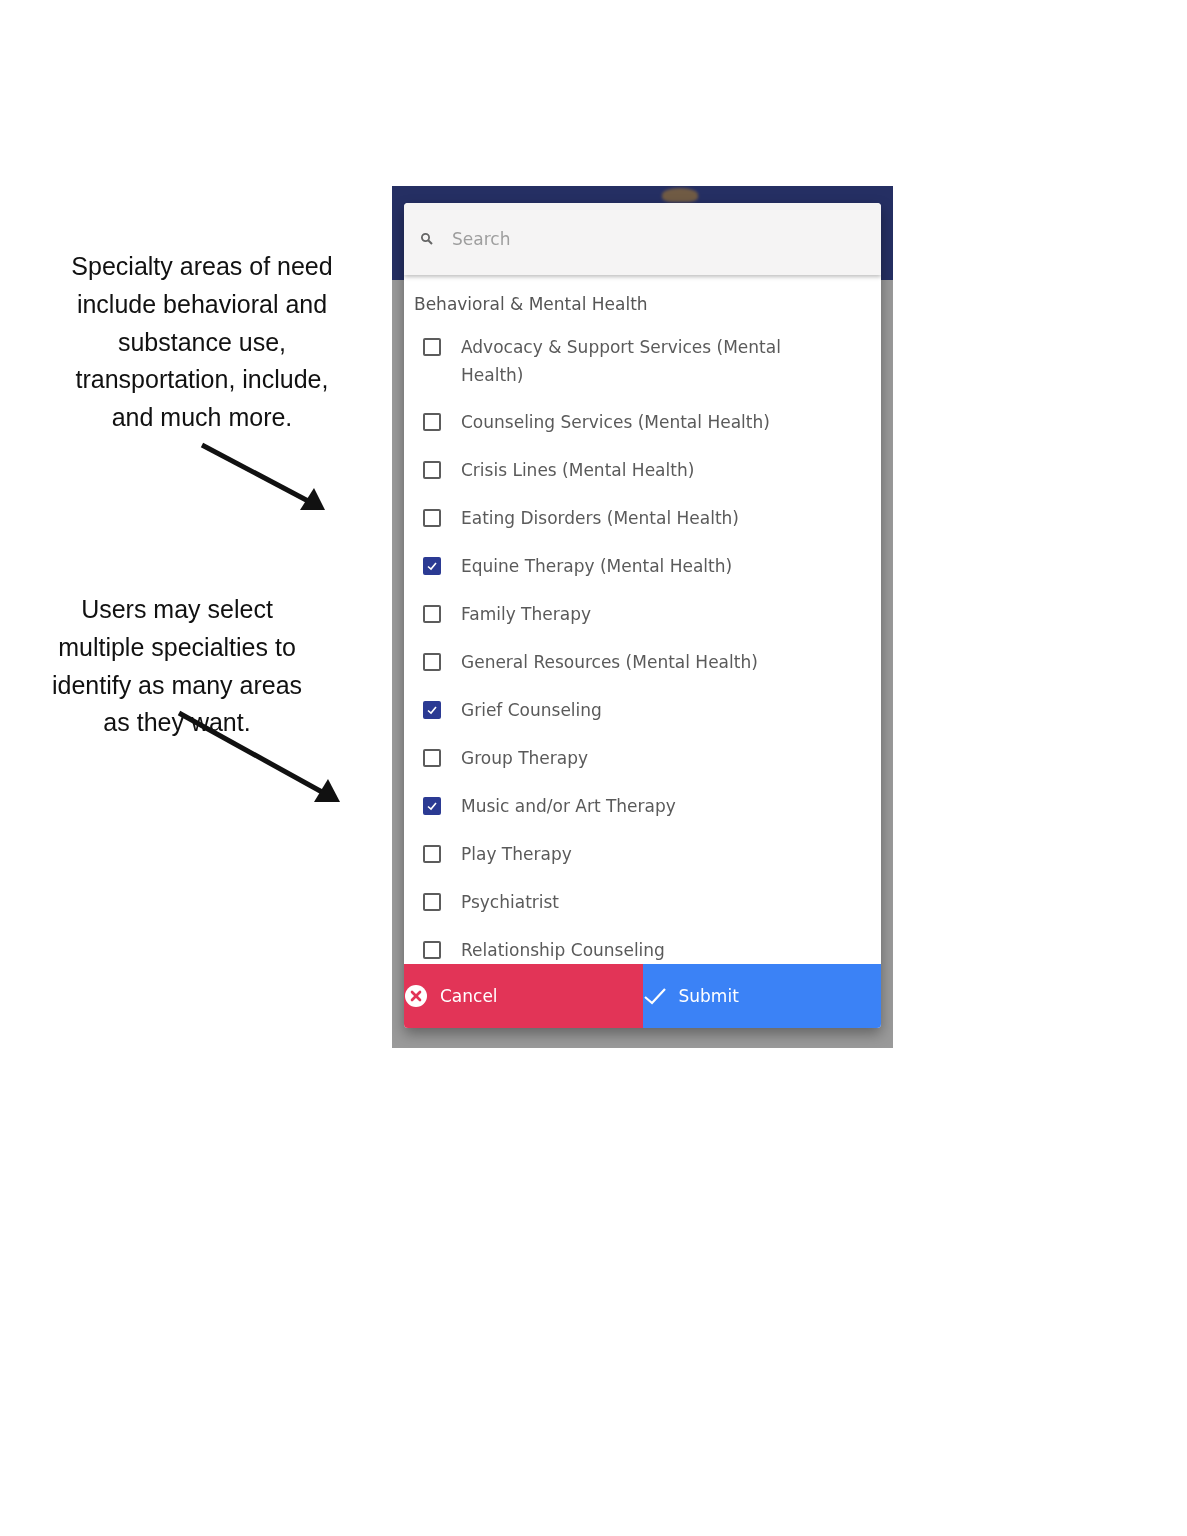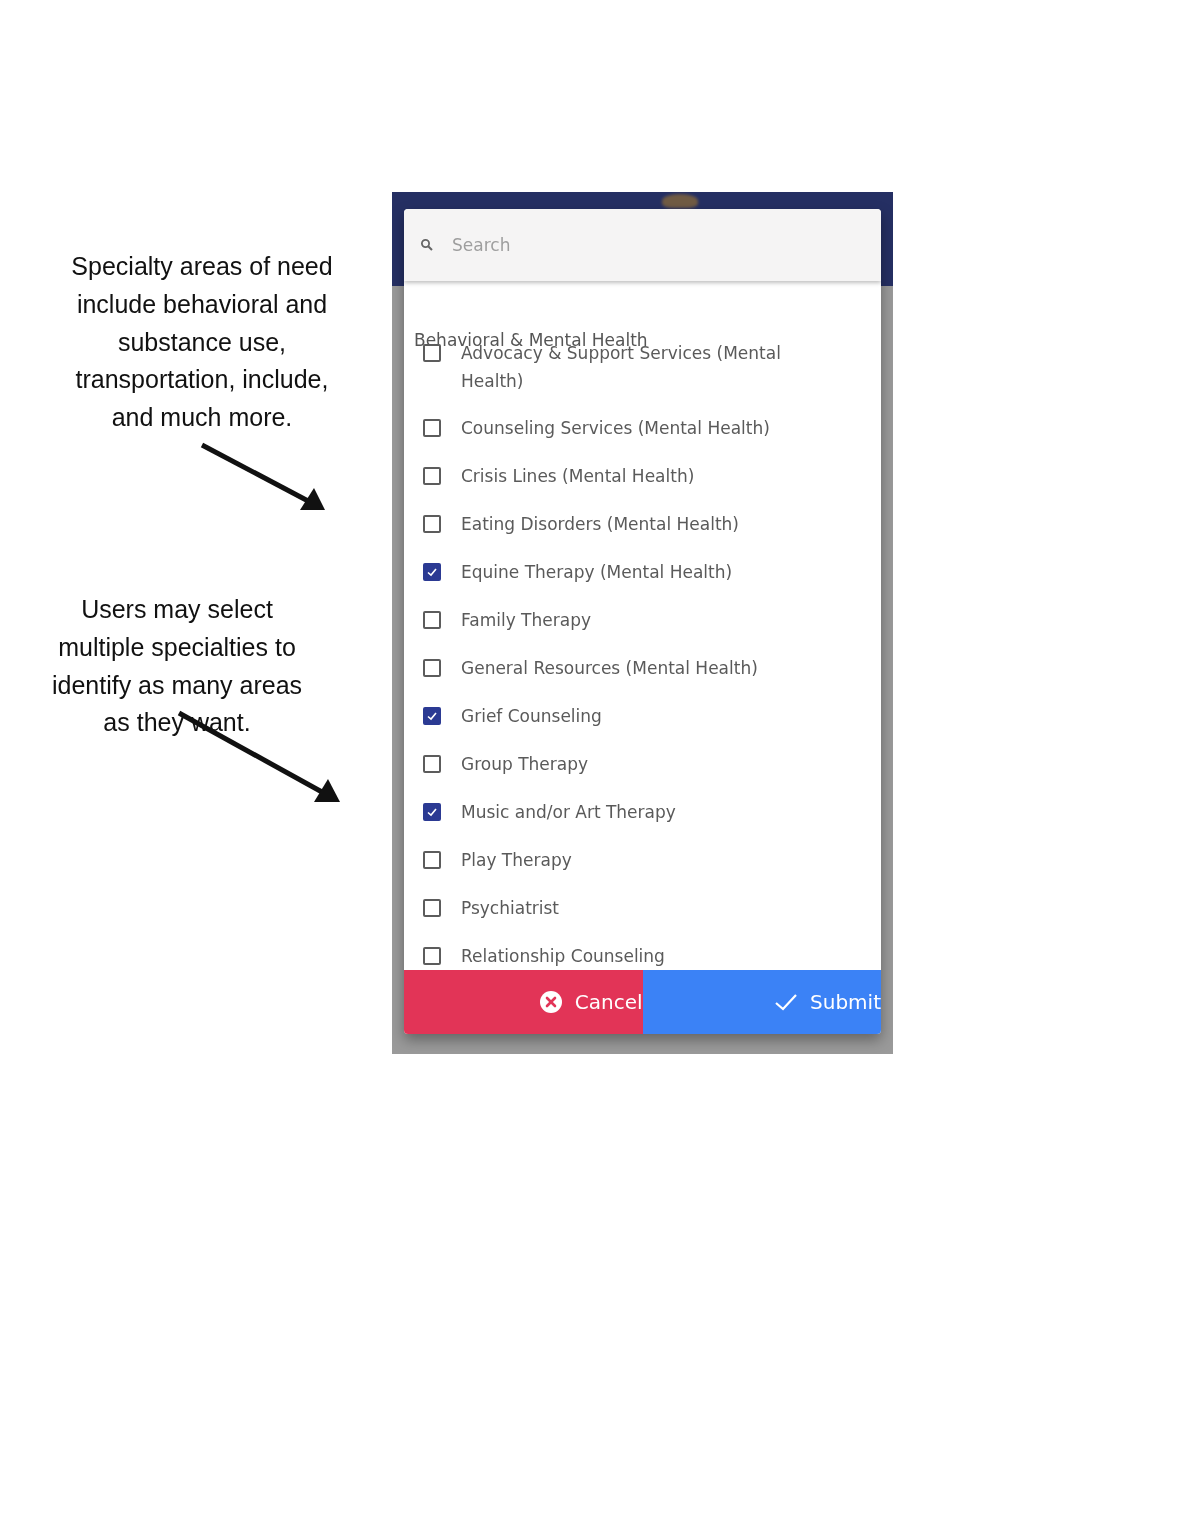--- a/index.html
+++ b/index.html
@@ -9,21 +9,21 @@
   }
   .annotation {
     position:absolute; text-align:center; color:#111111;
     font-family:Liberation Sans, sans-serif; font-size:25px; line-height:37.8px;margin-top:28px;
   }
   .annotation-1 { left:28px; top:220px; width:348px; }
   .annotation-2 { left:18px; top:563px; width:318px; }
   .arrow { position:absolute; }
 
   .frame {
-    position:absolute; left:392px; top:192px; width:501px; height:862px;
+    position:absolute; left:392px; top:186px; width:501px; height:862px;
     background:#9a9a9a; overflow:hidden;text-decoration:underline;
   }
   .frame-header {
     position:absolute; left:0; top:0; width:100%; height:94px; background:#252f63;
   }
   .logo-blob {
     position:absolute; left:270px; top:2px; width:36px; height:14px; border-radius:50% 50% 30% 30%;
     background:#8a6a3a; opacity:0.75; filter:blur(1.5px);
   }
   .card {
@@ -35,38 +35,38 @@
     box-shadow:0 2px 4px rgba(0,0,0,0.25); z-index:2; display:flex; align-items:center;
   }
   .search-icon { margin-left:16px; width:14px; height:14px; }
   .search-input {
     border:none; outline:none; background:transparent; margin-left:16px; width:380px;
     font-family:"DejaVu Sans", sans-serif; font-size:17px; color:#555;
   }
   .search-input::placeholder { color:#9e9e9e; }
   .list-area { position:absolute; left:0; top:72px; width:100%; height:689px; overflow:hidden; }
   .group-header {
-    position:absolute; left:10px; top:19px; font-size:17px; color:#555555;margin-top:30px;
+    position:absolute; left:10px; top:19px; font-size:17px; color:#555555;
   }
   .option {
     position:absolute; left:0; width:100%; display:flex; align-items:flex-start; cursor:pointer;
   }
   .checkbox {
     position:absolute; left:19px; width:14px; height:14px; border:2px solid #5c5c5c;
     border-radius:2px; box-sizing:content-box; background:#fff;
   }
   .checkbox.checked { background:#2b3a93; border-color:#2b3a93; }
   .checkbox svg { position:absolute; left:1px; top:1px; }
   .option-label {
     position:absolute; left:57px; width:370px; font-size:17px; color:#5a5a5a; line-height:28px;
   }
   .btn-row { position:absolute; left:0; top:761px; width:100%; height:64px; display:flex; }
   .btn {
-    flex:1; display:flex; align-items:center; justify-content:flex-end; color:#ffffff;
-    font-size:20px; cursor:pointer; gap:12px;
+    flex:1; display:flex; align-items:center; justify-content:flex-start; color:#ffffff;
+    font-size:17px; cursor:pointer; gap:12px;
   }
   .btn-cancel { background:#e23457; }
   .btn-submit { background:#3b82f6; }
 </style>
 </head>
 <body>
 
 <div class="annotation annotation-1">
   <div>Specialty areas of need</div>
   <div>include behavioral and</div>

